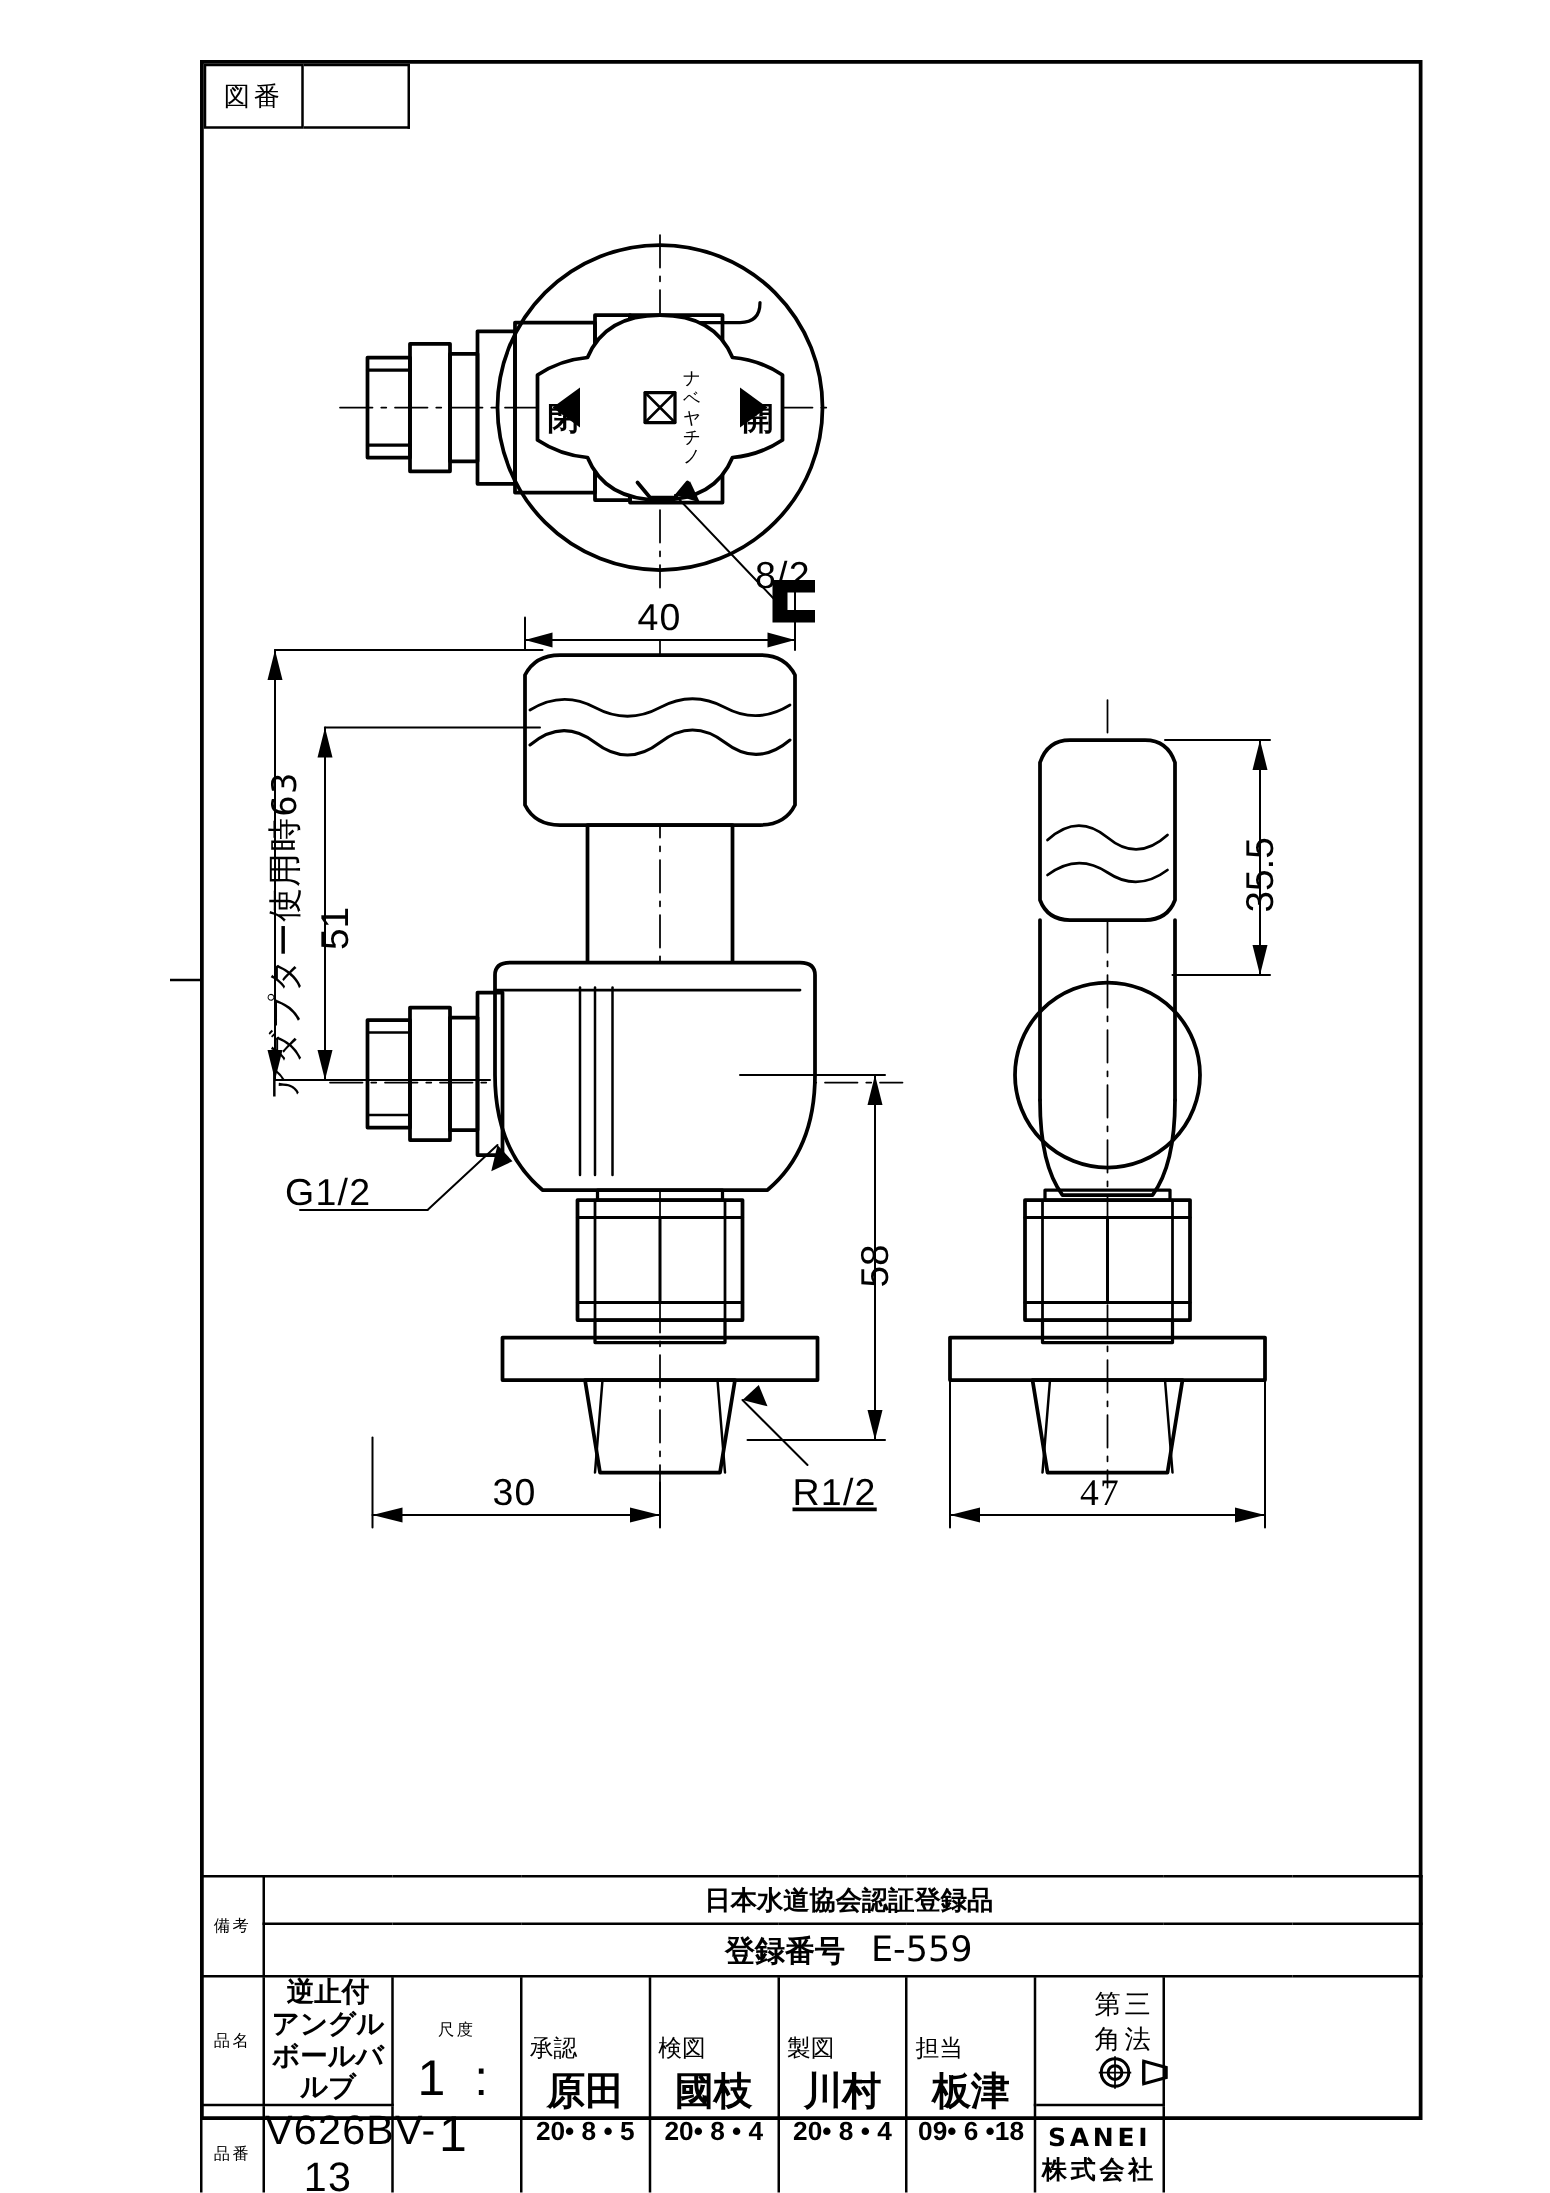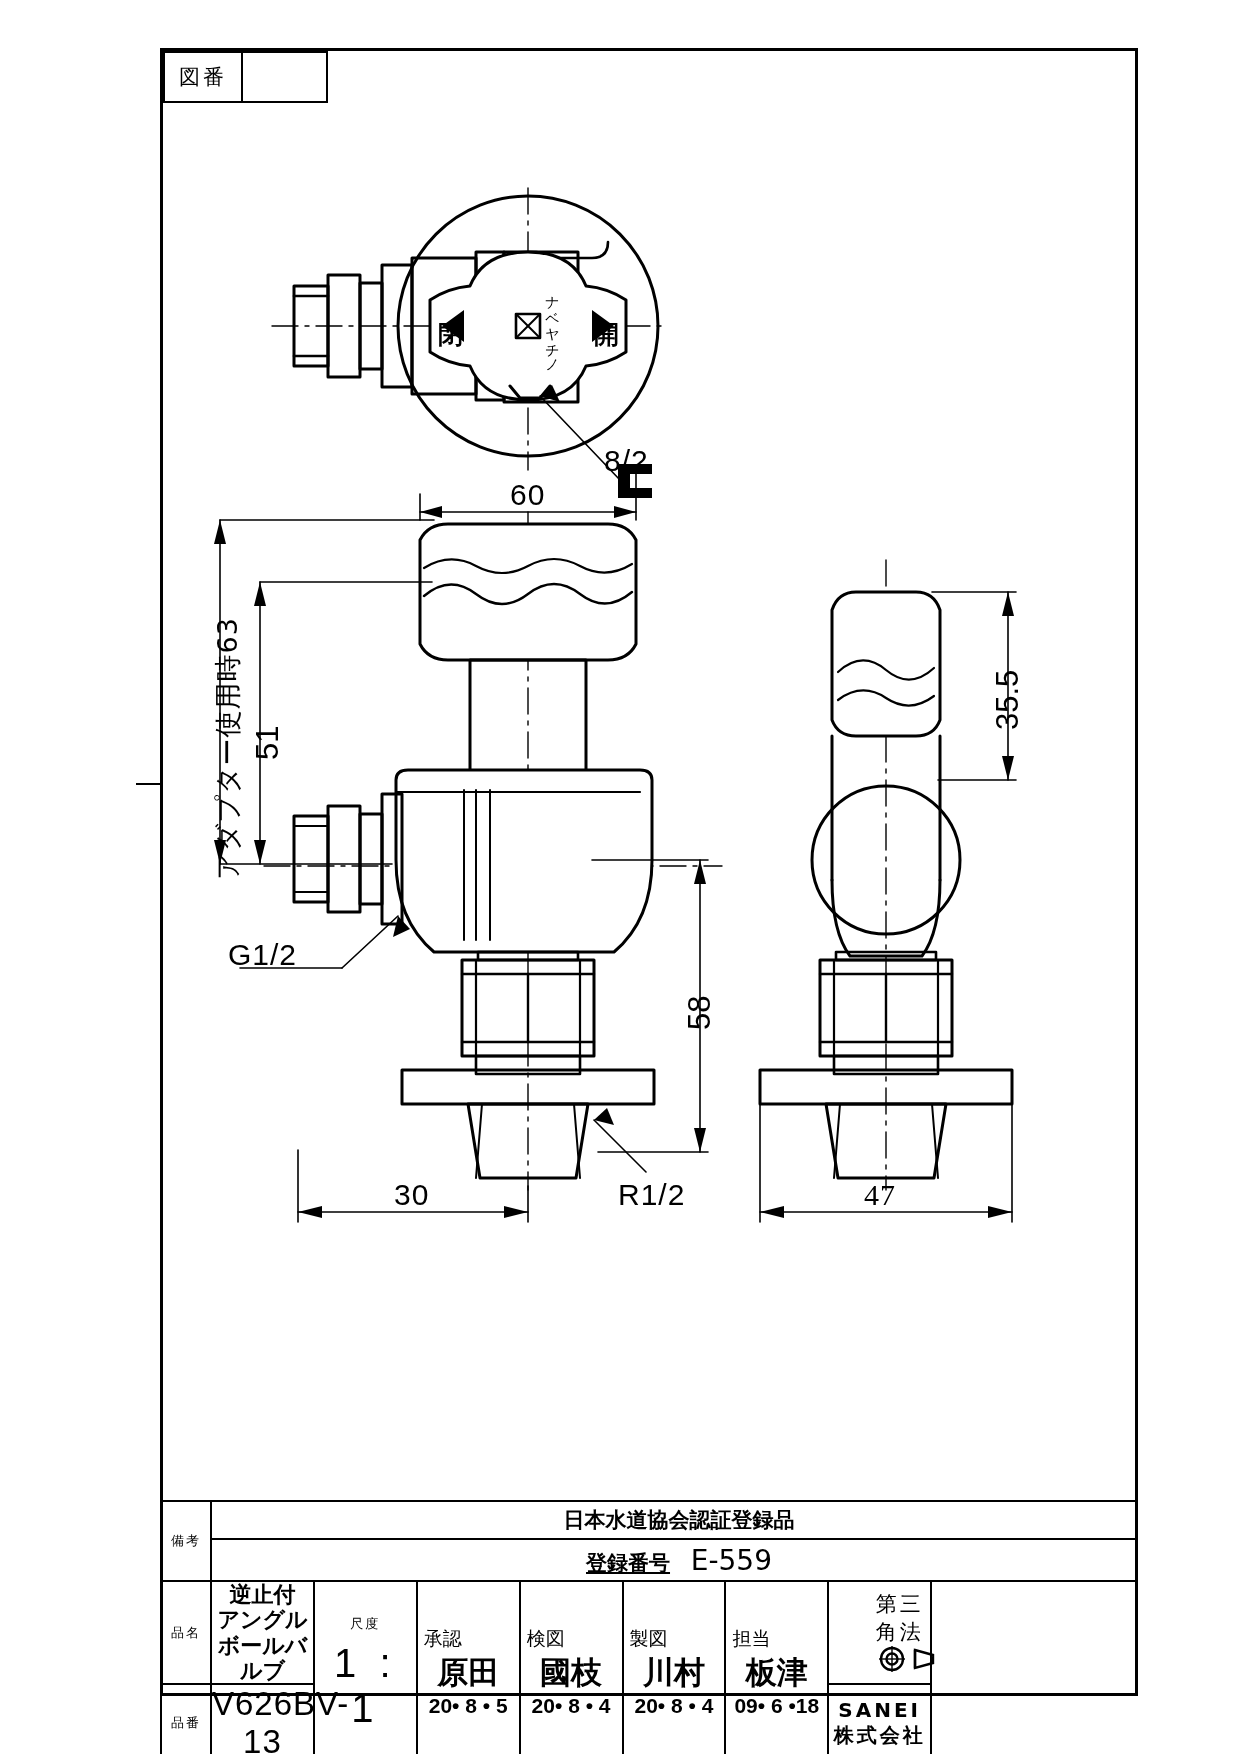--- a/index.html
+++ b/index.html
@@ -252,44 +252,44 @@
       <path d="M728 1212 l24 -6 v12 z" fill="#000" stroke="none"></path>
       <path d="M980 1212 l-24 -6 v12 z" fill="#000" stroke="none"></path>
     </g>
   </svg>
 
   <div class="lbl jp b" style="left:406px;top:318px;font-size:25px;">閉</div>
   <div class="lbl jp b" style="left:562px;top:318px;font-size:25px;">開</div>
   <div class="vlbl jp" style="left:512px;top:286px;font-size:14px;letter-spacing:0px;">ナベヤチノ</div>
 
   <div class="lbl" style="left:572px;top:444px;">8/2</div>
-  <div class="lbl" style="left:478px;top:478px;">60</div>
+  <div class="lbl" style="left:478px;top:478px;">40</div>
 
   <div class="vnum jp" style="left:178px;top:880px;font-size:27px;letter-spacing:1px;">アダプター使用時63</div>
   <div class="vnum" style="left:218px;top:760px;font-size:31px;">51</div>
 
   <div class="lbl" style="left:196px;top:938px;">G1/2</div>
-  <div class="lbl" style="left:586px;top:1178px;">R1/2</div>
+  <div class="lbl" style="left:602px;top:1178px;text-decoration:underline;">R1/2</div>
 
   <div class="vnum" style="left:650px;top:1030px;font-size:31px;">58</div>
   <div class="vnum" style="left:958px;top:730px;font-size:31px;">35.5</div>
 
   <div class="lbl" style="left:362px;top:1178px;">30</div>
   <div class="lbl" style="left:832px;top:1178px;font-family:Liberation Serif, serif;">47</div>
 
   <div class="tb">
     <table>
       <tbody>
           <tr>
         <td rowspan="2" style="width:48px;" class="jp lbl-sm">備考</td>
         <td colspan="9" class="jp remark1" style="height:36px;">日本水道協会認証登録品</td>
       </tr>
       <tr>
         <td colspan="9" class="jp remark2" style="height:40px;">
-          <span class="jp" style="font-size:21px;text-decoration:underline;">登録番号</span>
+          <span class="jp" style="font-size:24px;">登録番号</span>
           <span style="font-size:28px;font-weight:normal;margin-left:12px;">E-559</span>
         </td>
       </tr>
       <tr>
         <td rowspan="1" style="width:48px;height:60px;" class="jp lbl-sm">品名</td>
         <td style="width:256px;" class="jp nm">
           <div>逆止付</div>
           <div>アングルボールバルブ</div>
         </td>
         <td rowspan="2" style="width:106px;">

